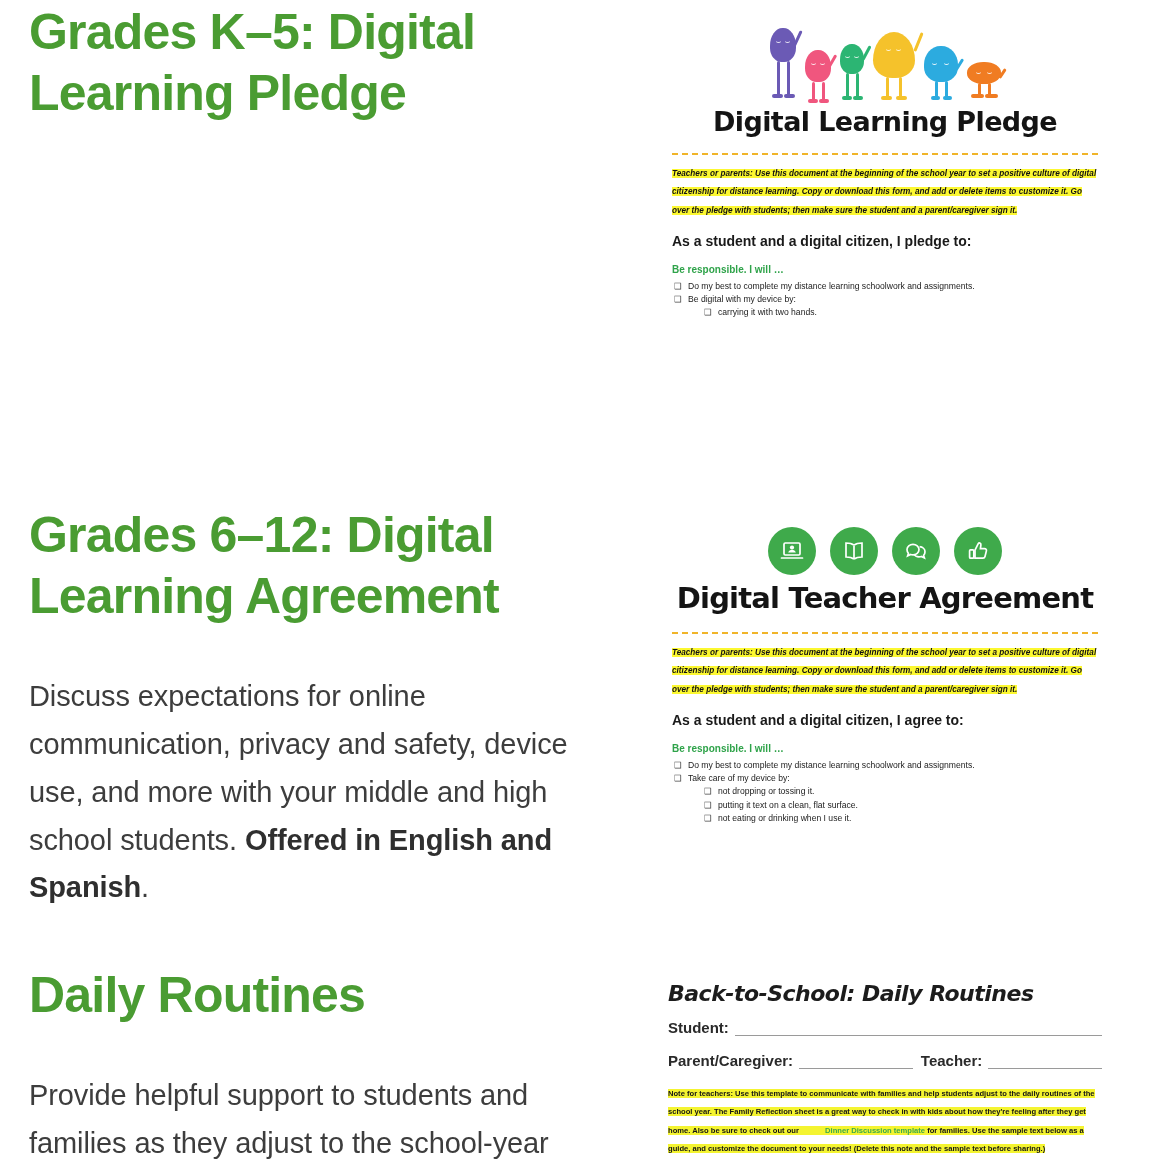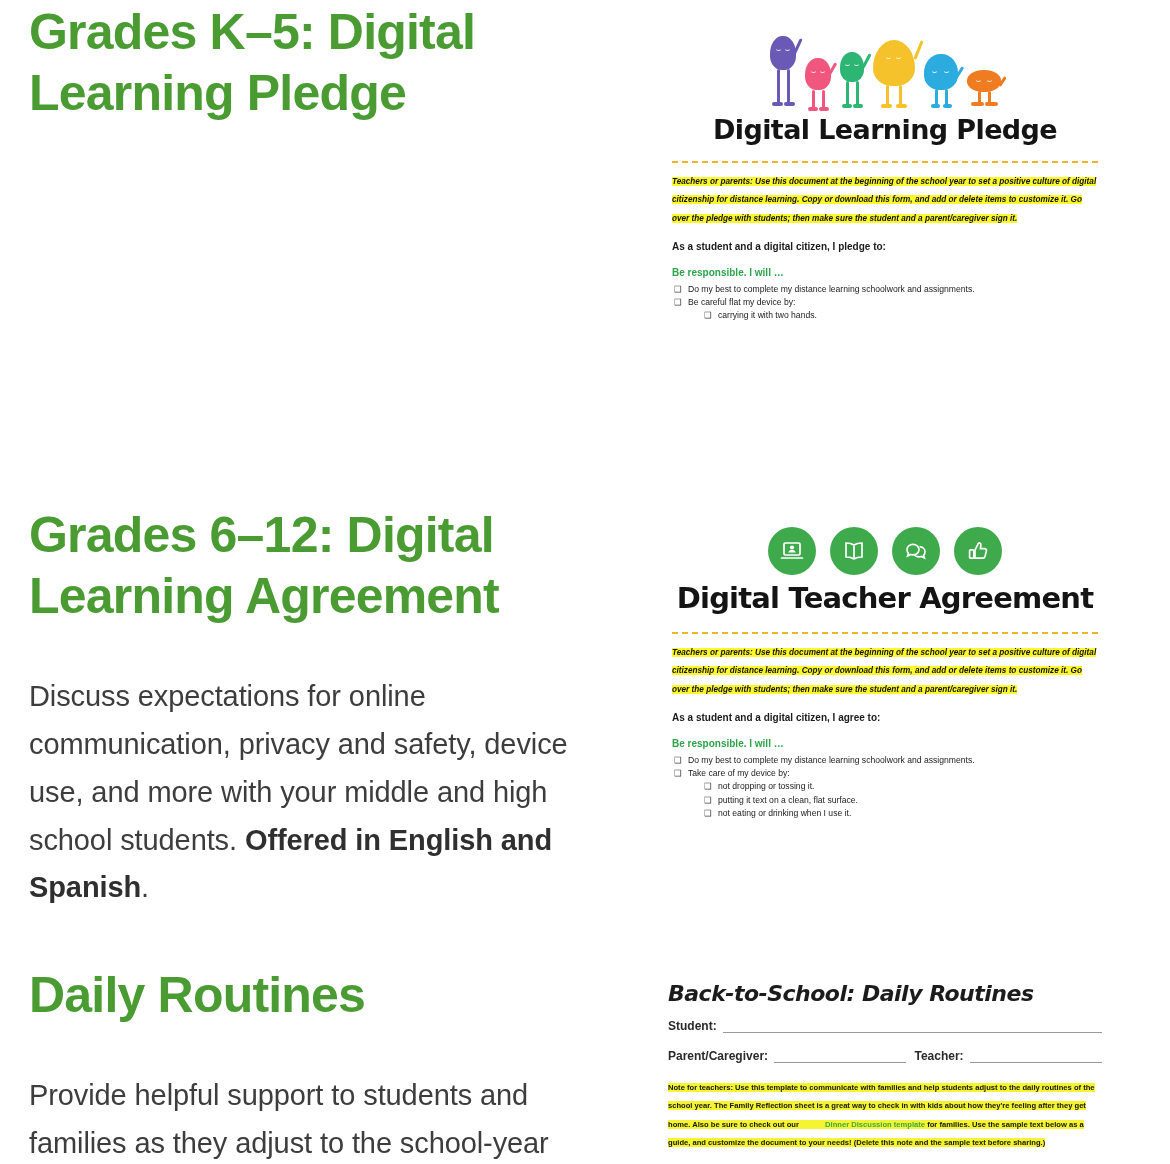--- a/index.html
+++ b/index.html
@@ -58,21 +58,21 @@
     color: #111;
     font-size: 8.2px;
     line-height: 1.62;
     font-style: italic;
     font-weight: 700;
     display: inline;
     box-decoration-break: clone;
     -webkit-box-decoration-break: clone;
   }
   .doc-lead {
-    font-size: 10px;
+    font-size: 14px;
     font-weight: 700;
     color: #1a1a1a;
     margin: 0;
   }
   .doc-green {
     font-size: 10px;
     font-weight: 700;
     color: #2fa34a;
     margin: 0;
   }
@@ -151,21 +151,21 @@
   .dr-title {
     font-size: 22px;
     font-weight: 700;
     font-style: italic;
     color: #1c1c1c;
     letter-spacing: -0.5px;
     font-family: "DejaVu Sans", sans-serif;
   }
   .dr-field {
     display: flex; align-items: flex-end; gap: 6px;
-    font-size: 12px; color: #2a2a2a; font-weight: 600;
+    font-size: 15px; color: #2a2a2a; font-weight: 600;
     filter: blur(0.35px);
   }
   .dr-rule { flex: 1; border-bottom: 1px solid #9a9a9a; height: 11px; }
   .dr-note {
     background: #f4f430;
     color: #141414;
     font-size: 7.6px;
     line-height: 1.75;
     font-weight: 700;
     display: inline;
@@ -180,21 +180,21 @@
 
 <div class="page">
 
   <div class="row" style="top:0;">
 
     <div class="col-text">
       <h2 class="section-title" style="margin-top:2px;">Grades K–5: Digital Learning Pledge</h2>
     </div>
 
     <div class="col-thumb">
-      <div class="doc-card" style="height:360px;padding:24px 14px 0 12px;">
+      <div class="doc-card" style="height:360px;padding:16px 14px 0 12px;">
 
         <div class="chars">
 
           <div class="char" style="width:26px;height:78px;">
             <div class="arm" style="height:18px;background:#6b5ab5;right:-3px;top:4px;transform:rotate(25deg);"></div>
             <div class="body" style="width:26px;height:34px;background:#6b5ab5;position:absolute;top:2px;left:0;"></div>
             <div class="eye" style="left:6px;top:14px;"></div>
             <div class="eye" style="left:15px;top:14px;"></div>
             <div class="leg" style="height:34px;background:#6b5ab5;left:7px;top:35px;"></div>
             <div class="leg" style="height:34px;background:#6b5ab5;left:17px;top:35px;"></div>
@@ -266,21 +266,21 @@
         <div style="margin-top:7px;">
           <span class="doc-highlight">Teachers or parents: Use this document at the beginning of the school year to set a positive culture of digital citizenship for distance learning. Copy or download this form, and add or delete items to customize it. Go over the pledge with students; then make sure the student and a parent/caregiver sign it.</span>
         </div>
 
         <p class="doc-lead" style="margin-top:16px;">As a student and a digital citizen, I pledge to:</p>
 
         <p class="doc-green" style="margin-top:15px;">Be responsible. I will …</p>
 
         <ul class="doc-list" style="margin-top:5px;">
           <li><span class="box-glyph">❑</span><span>Do my best to complete my distance learning schoolwork and assignments.</span></li>
-          <li><span class="box-glyph">❑</span><span>Be careful flat my device by:</span></li>
+          <li><span class="box-glyph">❑</span><span>Be digital with my device by:</span></li>
           <li class="lvl2"><span class="box-glyph">❑</span><span>carrying it with two hands.</span></li>
         </ul>
 
       </div>
     </div>
   </div>
 
   <div class="row" style="top:505px;">
 
     <div class="col-text">

